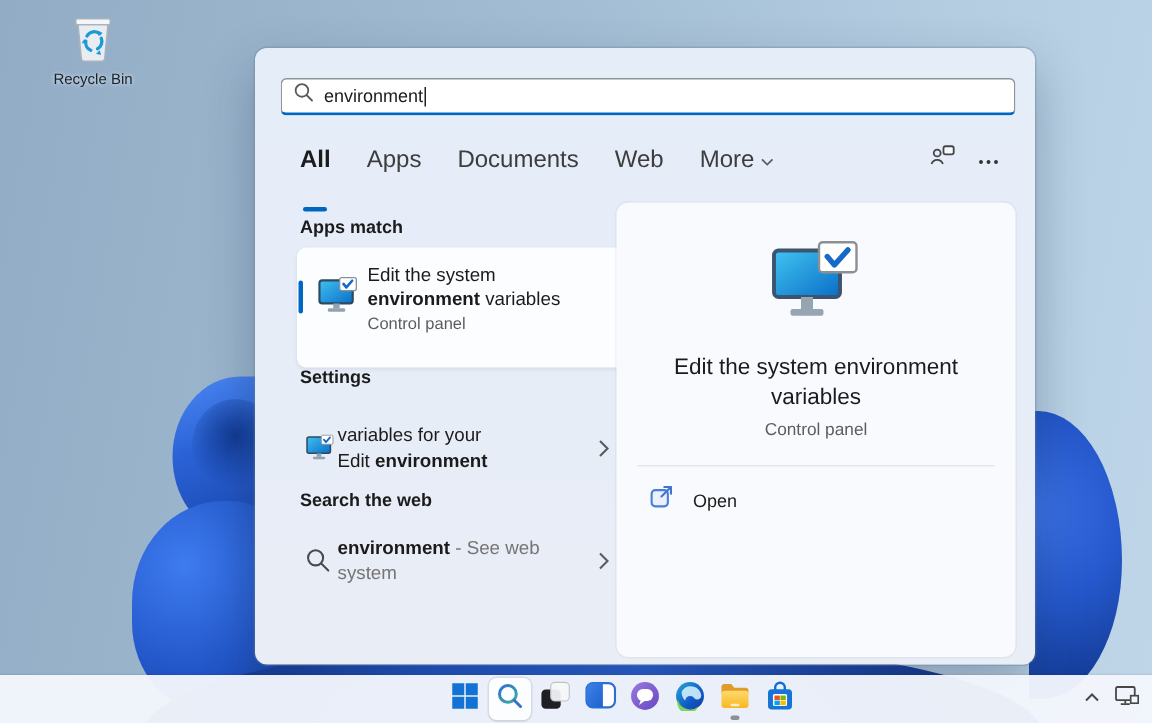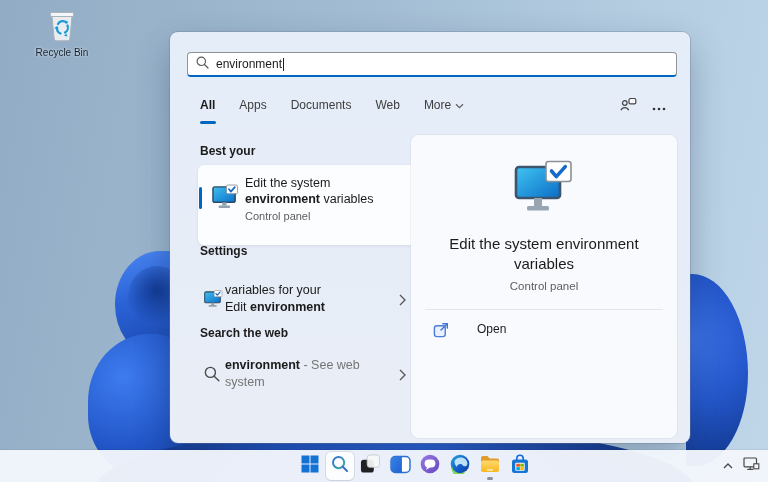--- a/index.html
+++ b/index.html
@@ -35,21 +35,21 @@
     background:linear-gradient(180deg,#e5edf9 0%,#e7edf7 60%,#e9edf6 100%);
     box-shadow:0 0 0 1px rgba(110,125,145,.35), 0 14px 34px rgba(20,40,70,.30); }
 
   .searchbox { position:absolute; left:17px; top:20px; width:490px; height:25px; background:#fff;
     border:1px solid #8f9499; border-bottom:2px solid #0067c0; border-radius:4px;
     display:flex; align-items:center; padding:0 8px; }
   .searchbox .txt { font-size:12px; color:#1b1b1b; margin-left:7px; }
   .caret { display:inline-block; width:1px; height:13px; background:#222; margin-left:1px; vertical-align:-2px; }
 
   .tabs { position:absolute; left:30px; top:66px; display:flex; gap:24px; align-items:flex-start; }
-  .tab { font-size:12px; color:#3d3d3d; position:relative; padding-bottom:12px; cursor:default; }
+  .tab { font-size:16px; color:#3d3d3d; position:relative; padding-bottom:25px; cursor:default; }
   .tab.active { color:#1b1b1b; font-weight:bold; }
   .tab.active::after { content:""; position:absolute; left:50%; transform:translateX(-50%); bottom:0; width:16px; height:3px; border-radius:2px; background:#0067c0; }
   .tab .chev { margin-left:4px; }
   .tabs-right { position:absolute; right:24px; top:66px; display:flex; gap:15px; align-items:center; height:16px; }
 
   .sec-header { position:absolute; left:30px; font-size:12px; font-weight:bold; color:#1b1b1b; }
 
   
   .bm-card { position:absolute; left:28px; top:133px; width:220px; height:80px; background:#fcfdfe; border-radius:6px;
     box-shadow:0 1px 3px rgba(30,50,80,.10); }
@@ -65,21 +65,21 @@
   .li-chev { position:absolute; right:4px; top:50%; transform:translateY(-50%); }
   .gray { color:#757575; }
 
   
   .preview { position:absolute; left:241px; top:103px; width:266px; height:303px; background:#f8fafd; border-radius:8px;
     box-shadow:0 0 0 1px rgba(60,80,110,.06); text-align:center; }
   .pv-icon { margin-top:25px; }
   .pv-title { margin:12px auto 0; width:240px; font-size:15px; color:#1b1b1b; line-height:20px; }
   .pv-sub { margin-top:6px; font-size:11.5px; color:#5d5d5d; }
   .pv-div { margin:17px 14px 0; height:1px; background:rgba(0,0,0,.08); }
-  .pv-open { display:flex; gap:28px; margin:12px 0 0 22px; cursor:default; }
+  .pv-open { display:flex; align-items:center; gap:13px; margin:12px 0 0 22px; cursor:default; }
   .pv-open .lbl { font-size:12px; color:#1b1b1b; }
 
   
   .taskbar { position:absolute; left:0; top:450px; width:768px; height:32px; background:rgba(242,246,252,.96);
     box-shadow:0 -1px 0 rgba(0,0,0,.05); }
   .tb-group { position:absolute; left:296px; top:2px; display:flex; gap:2px; }
   .tb-btn { width:28px; height:28px; border-radius:5px; display:flex; align-items:center; justify-content:center; position:relative; }
   .tb-btn.active { background:#fcfdff; box-shadow:0 0 0 1px rgba(0,0,0,.07), 0 1px 2px rgba(0,0,0,.06); }
   .run-dot { position:absolute; bottom:0px; left:50%; transform:translateX(-50%); width:6px; height:3px; border-radius:2px; background:#8a9096; }
   .tray { position:absolute; right:8px; top:0; height:32px; display:flex; align-items:center; gap:9px; }
@@ -145,21 +145,21 @@
     </span>
     <span>
       <svg width="14" height="4" viewBox="0 0 14 4">
           <circle cx="2" cy="2" r="1.3" fill="#333"></circle>
           <circle cx="7" cy="2" r="1.3" fill="#333"></circle>
           <circle cx="12" cy="2" r="1.3" fill="#333"></circle>
         </svg>
     </span>
   </div>
 
-  <div class="sec-header" style="top:112px">Best your</div>
+  <div class="sec-header" style="top:112px">Apps match</div>
   <div class="bm-card">
     <div class="bm-accent"></div>
     <span class="bm-icon">
       <svg width="27" height="26" viewBox="0 0 28 26">
         <defs>
             <linearGradient id="gmonM" x1="0" y1="0" x2="1" y2="1">
               <stop offset="0" stop-color="#3fc0ef"></stop>
               <stop offset="1" stop-color="#0b6fc9"></stop>
             </linearGradient>
           </defs>

